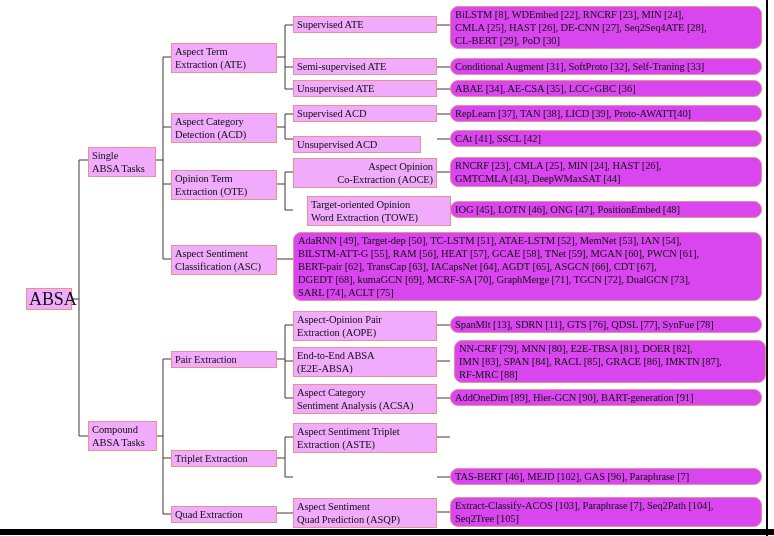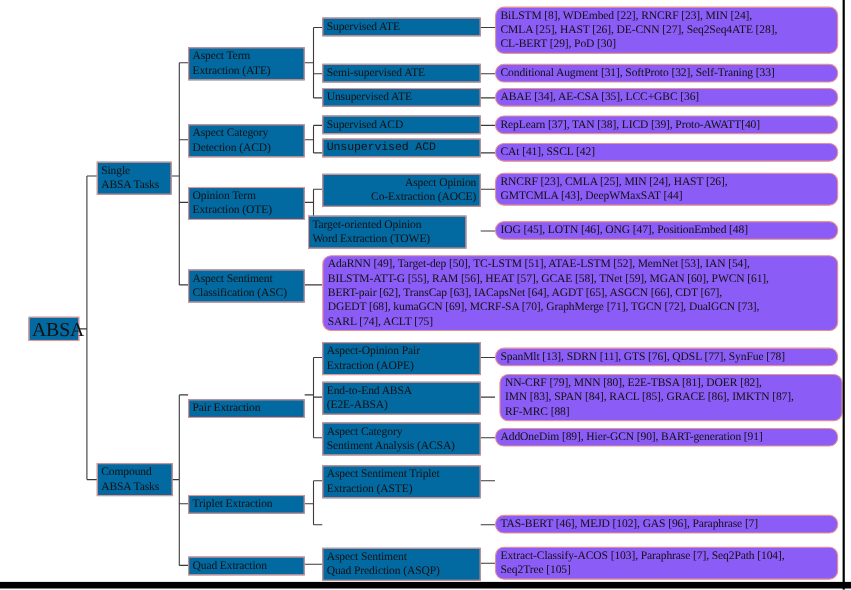--- a/index.html
+++ b/index.html
@@ -7,22 +7,22 @@
     width:774px;height:536px;position:relative;overflow:hidden;
     font-family:"Liberation Serif","DejaVu Serif",serif;color:#111;
   }
   .stage{position:absolute;inset:0;}
   svg.wires{position:absolute;left:0;top:0;z-index:1;}
   .node,.leaf{
     position:absolute;z-index:2;box-sizing:border-box;
     font-size:10.5px;line-height:13px;white-space:pre-line;
     border:1px solid #e9918b;letter-spacing:-0.1px;
   }
-  .node{background:#0369a1;padding:1px 3px;}
-  .leaf{background:#8b5cf6;padding:1px 4px;border-radius:8px;}
+  .node{background:#f0abfc;padding:1px 3px;}
+  .leaf{background:#d946ef;padding:1px 4px;border-radius:8px;}
   .root{
     font-size:18px;line-height:18px;text-align:center;padding:1px 2px;
   }
   .page-rule{position:absolute;background:#000;z-index:3;}
 </style>
 </head>
 <body>
 
 <div class="stage">
 
@@ -52,32 +52,32 @@
 
   <div class="node" style="left:171px;top:43px;width:106px;">Aspect Term
 Extraction (ATE)</div>
   <div class="node" style="left:171px;top:113px;width:106px;">Aspect Category
 Detection (ACD)</div>
   <div class="node" style="left:171px;top:170px;width:106px;">Opinion Term
 Extraction (OTE)</div>
   <div class="node" style="left:171px;top:245px;width:106px;">Aspect Sentiment
 Classification (ASC)</div>
 
-  <div class="node" style="left:171px;top:351px;width:106px;margin-top:12px;">Pair Extraction</div>
+  <div class="node" style="left:171px;top:351px;width:106px;">Pair Extraction</div>
   <div class="node" style="left:171px;top:450px;width:106px;">Triplet Extraction</div>
   <div class="node" style="left:171px;top:506px;width:106px;">Quad Extraction</div>
 
   <div class="node" style="left:293px;top:16px;width:144px;">Supervised ATE</div>
   <div class="node" style="left:293px;top:58px;width:144px;">Semi-supervised ATE</div>
   <div class="node" style="left:293px;top:80px;width:144px;">Unsupervised ATE</div>
   <div class="node" style="left:293px;top:105px;width:144px;">Supervised ACD</div>
-  <div class="node" style="left:293px;top:126px;width:144px;font-family:Liberation Mono, monospace;">Unsupervised ACD</div>
+  <div class="node" style="left:293px;top:136px;width:128px;">Unsupervised ACD</div>
   <div class="node" style="left:293px;top:158px;width:144px;text-align:right;">Aspect Opinion
 Co-Extraction (AOCE)</div>
-  <div class="node" style="left:280px;top:196px;width:144px;">Target-oriented Opinion
+  <div class="node" style="left:307px;top:196px;width:144px;">Target-oriented Opinion
 Word Extraction (TOWE)</div>
 
   <div class="node" style="left:293px;top:311px;width:144px;">Aspect-Opinion Pair
 Extraction (AOPE)</div>
   <div class="node" style="left:293px;top:347px;width:144px;">End-to-End ABSA
 (E2E-ABSA)</div>
   <div class="node" style="left:293px;top:384px;width:144px;">Aspect Category
 Sentiment Analysis (ACSA)</div>
   <div class="node" style="left:293px;top:423px;width:144px;">Aspect Sentiment Triplet
 Extraction (ASTE)</div>

